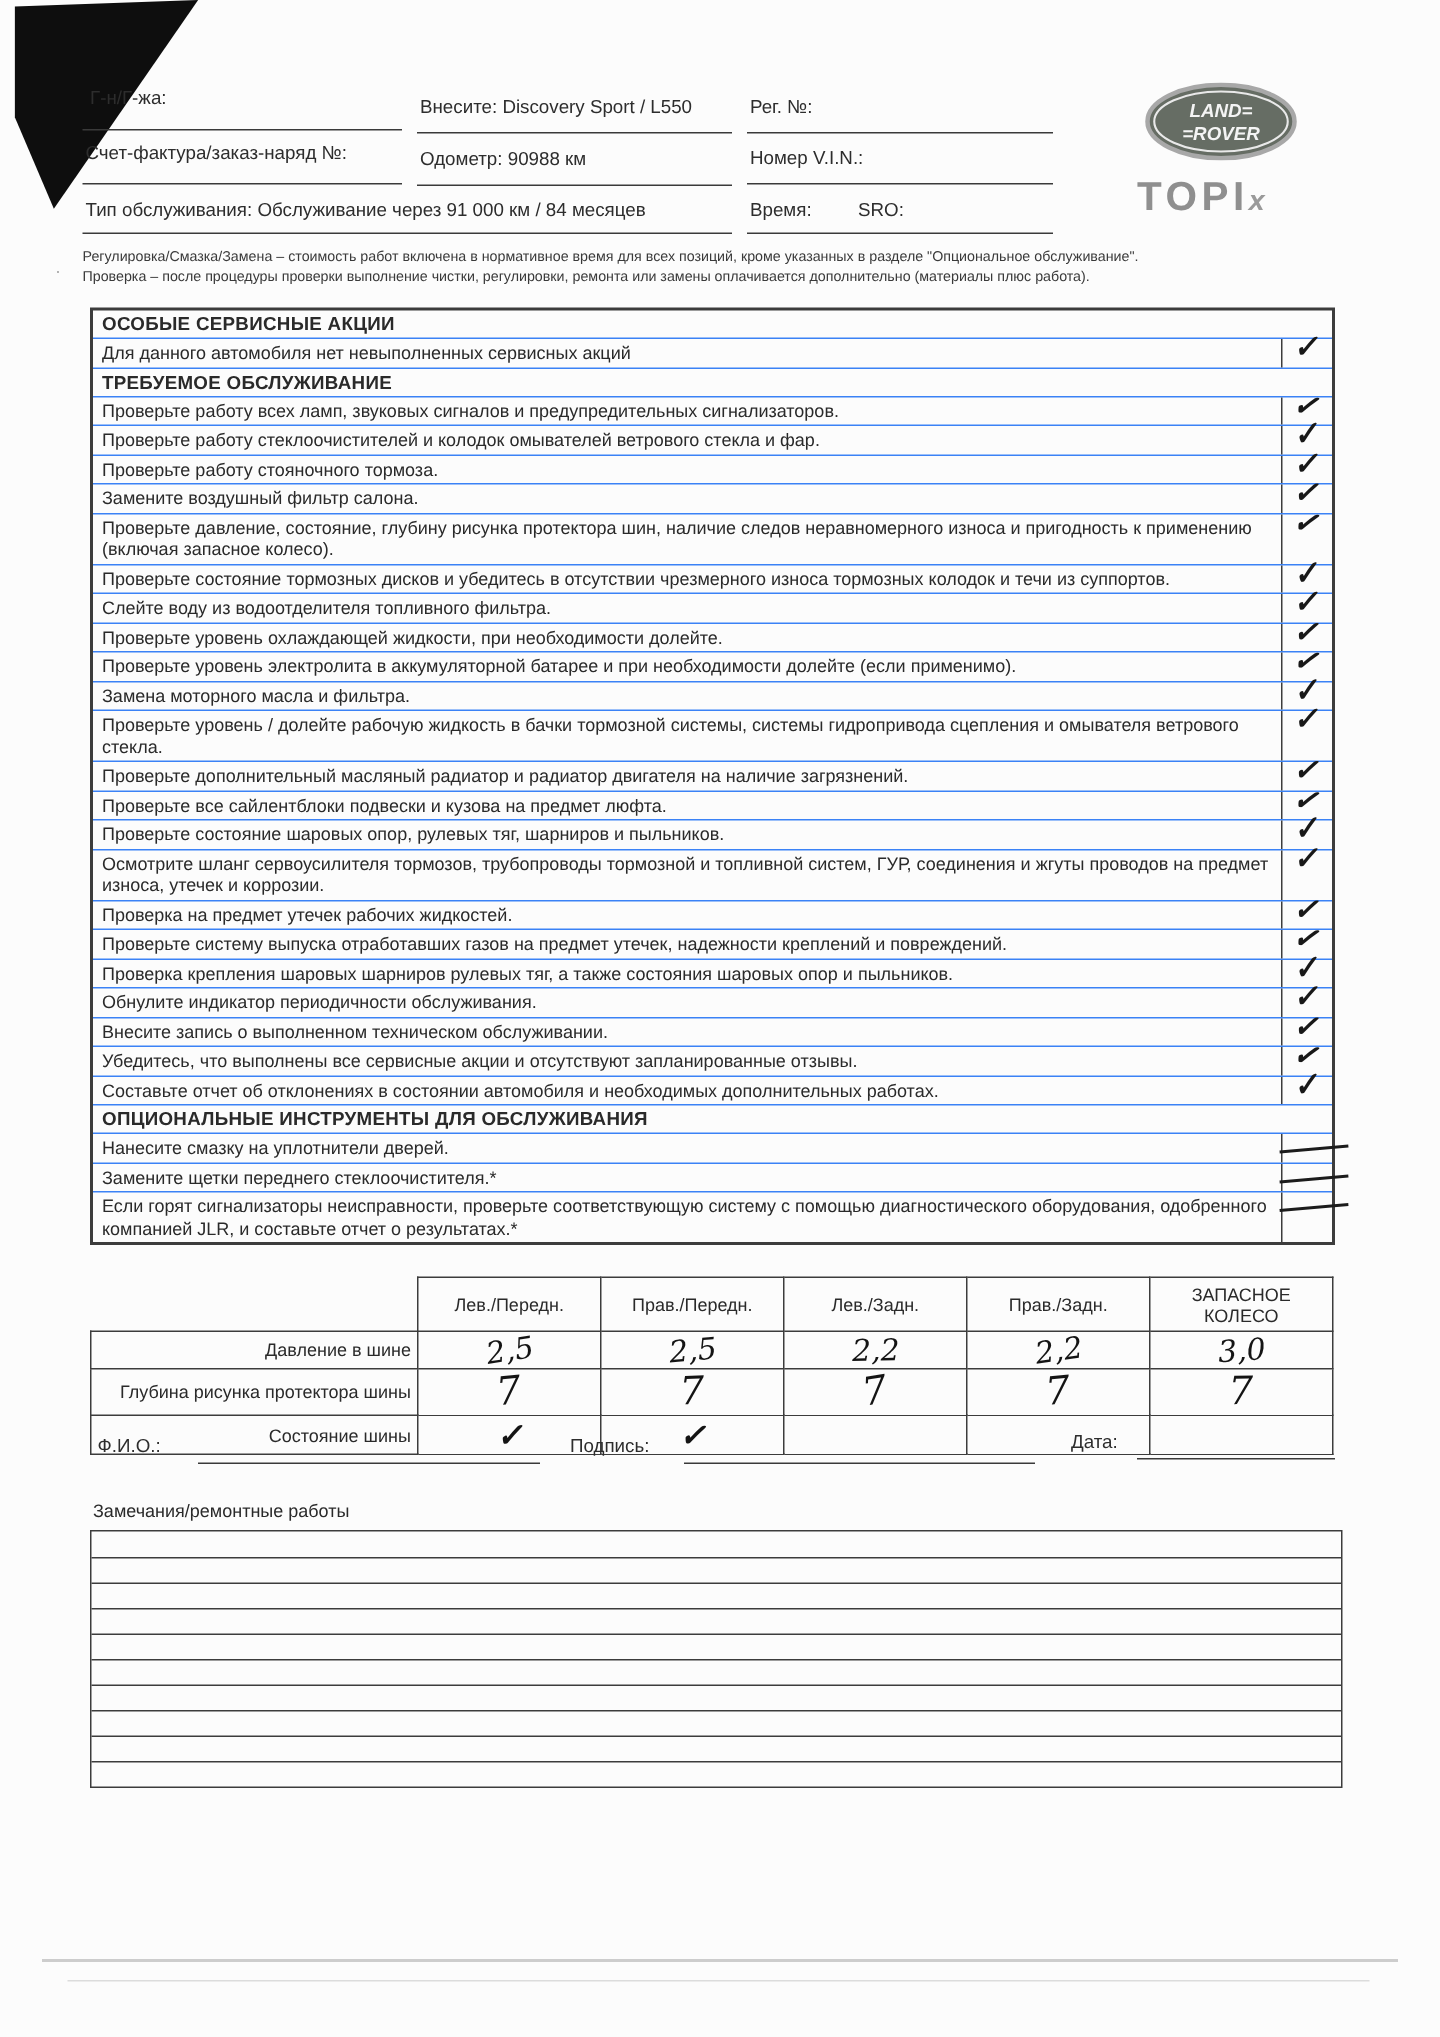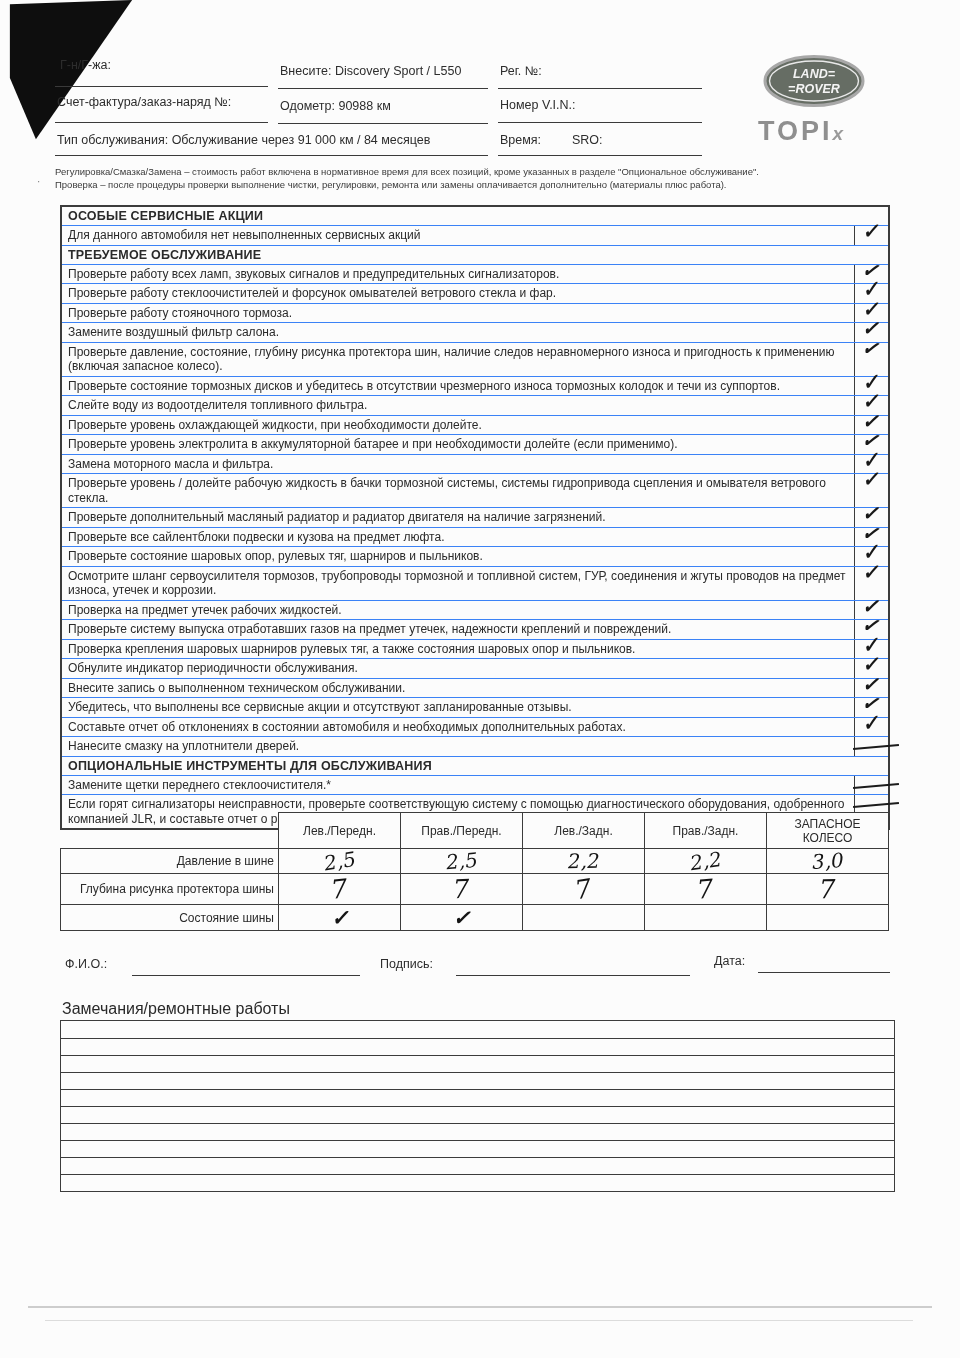--- a/index.html
+++ b/index.html
@@ -28,36 +28,36 @@
   .cl-row{display:flex;border-top:1px solid #3b82f6;min-height:18px;align-items:stretch}
   .cl-row:first-child{border-top:none}
   .cl-section{font-weight:bold;font-size:12.5px;padding:2px 6px;letter-spacing:.2px}
   .cl-text{flex:1;padding:2px 6px 2px 6px;font-size:12px;line-height:14.5px}
   .cl-check{width:34px;border-left:1px solid #3c3c3c;position:relative}
   .mark-tick{position:absolute;left:7px;top:-5px;font-size:20px;line-height:1;color:#181818;font-weight:bold;
              font-family:"DejaVu Serif",serif;font-style:italic;display:inline-block}
   .mark-dash{position:absolute;left:-2px;top:9px;width:46px;height:2px;background:#1c1c1c;transform:rotate(-5deg)}
 
   
-  .tires{position:absolute;left:60px;top:812px;border-collapse:collapse;font-size:12px}
+  .tires{position:absolute;left:60px;top:851px;border-collapse:collapse;font-size:12px}
   .tires th,.tires td{border:1px solid #3c3c3c;padding:2px 4px;background:#fcfcfc}
   .tires th{font-weight:normal;text-align:center;height:36px;width:122px}
   .tires .t-label{width:218px;font-size:12px;text-align:right;padding-left:6px}
   .tires .t-val{height:24px;text-align:center;position:relative;overflow:visible}
   .tires .noborder{border:none;background:transparent}
   .hand{font-family:"DejaVu Serif",serif;font-style:italic;color:#141414;display:inline-block;line-height:1}
   .hand-num{font-size:20px}
   .hand-big{font-size:26px}
   .hand-check{font-size:21px;font-weight:bold}
 
   
   .sig-label{position:absolute;font-size:12.5px;color:#2d2d2d}
 
   
-  .notes-label{position:absolute;left:62px;top:1000px;font-size:16px}
+  .notes-label{position:absolute;left:62px;top:1000px;font-size:12px}
   .notes-table{position:absolute;left:60px;top:1020px;width:835px;border:1.5px solid #3c3c3c;background:#fcfcfc}
   .note-line{height:17px;border-top:1px solid #3c3c3c}
   .note-line:first-child{border-top:none}
 
   
   .streak1{position:absolute;left:28px;top:1306px;width:904px;height:2px;background:#cdcdcd}
   .streak2{position:absolute;left:45px;top:1320px;width:868px;height:1px;background:#dcdcdc}
 </style>
 </head>
 <body>
@@ -123,21 +123,21 @@
         </div>
       </div>
       <div class="cl-row cl-section">ТРЕБУЕМОЕ ОБСЛУЖИВАНИЕ</div>
       <div class="cl-row">
         <div class="cl-text">Проверьте работу всех ламп, звуковых сигналов и предупредительных сигнализаторов.</div>
         <div class="cl-check">
           <span class="mark-tick" style="transform: rotate(8deg);">✓</span>
         </div>
       </div>
       <div class="cl-row">
-        <div class="cl-text">Проверьте работу стеклоочистителей и форсунок омывателей ветрового стекла и фар.</div>
+        <div class="cl-text">Проверьте работу стеклоочистителей и колодок омывателей ветрового стекла и фар.</div>
         <div class="cl-check">
           <span class="mark-tick" style="transform: rotate(-10deg);">✓</span>
         </div>
       </div>
       <div class="cl-row">
         <div class="cl-text">Проверьте работу стояночного тормоза.</div>
         <div class="cl-check">
           <span class="mark-tick" style="transform: rotate(-4deg);">✓</span>
         </div>
       </div>
@@ -248,27 +248,27 @@
         <div class="cl-check">
           <span class="mark-tick" style="transform: rotate(8deg);">✓</span>
         </div>
       </div>
       <div class="cl-row">
         <div class="cl-text">Составьте отчет об отклонениях в состоянии автомобиля и необходимых дополнительных работах.</div>
         <div class="cl-check">
           <span class="mark-tick" style="transform: rotate(-10deg);">✓</span>
         </div>
       </div>
+      <div class="cl-row cl-section">ОПЦИОНАЛЬНЫЕ ИНСТРУМЕНТЫ ДЛЯ ОБСЛУЖИВАНИЯ</div>
       <div class="cl-row">
         <div class="cl-text">Нанесите смазку на уплотнители дверей.</div>
         <div class="cl-check">
           <div class="mark-dash"></div>
         </div>
       </div>
-      <div class="cl-row cl-section">ОПЦИОНАЛЬНЫЕ ИНСТРУМЕНТЫ ДЛЯ ОБСЛУЖИВАНИЯ</div>
       <div class="cl-row">
         <div class="cl-text">Замените щетки переднего стеклоочистителя.*</div>
         <div class="cl-check">
           <div class="mark-dash"></div>
         </div>
       </div>
       <div class="cl-row">
         <div class="cl-text">Если горят сигнализаторы неисправности, проверьте соответствующую систему с помощью диагностического оборудования, одобренного компанией JLR, и составьте отчет о результатах.*</div>
         <div class="cl-check">
           <div class="mark-dash"></div>

